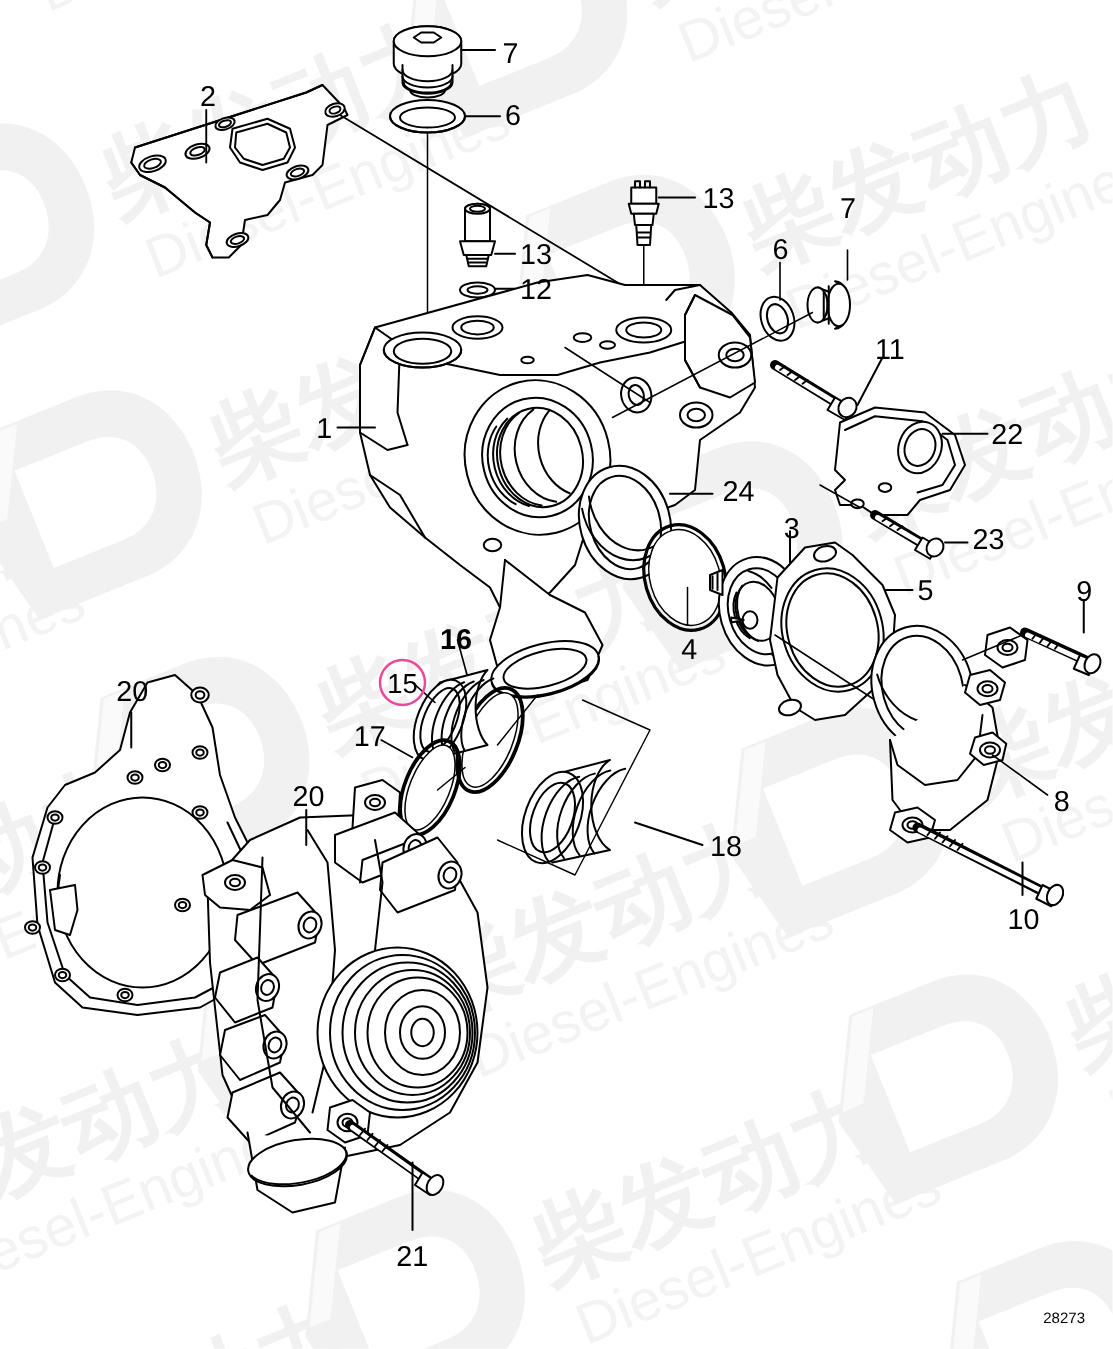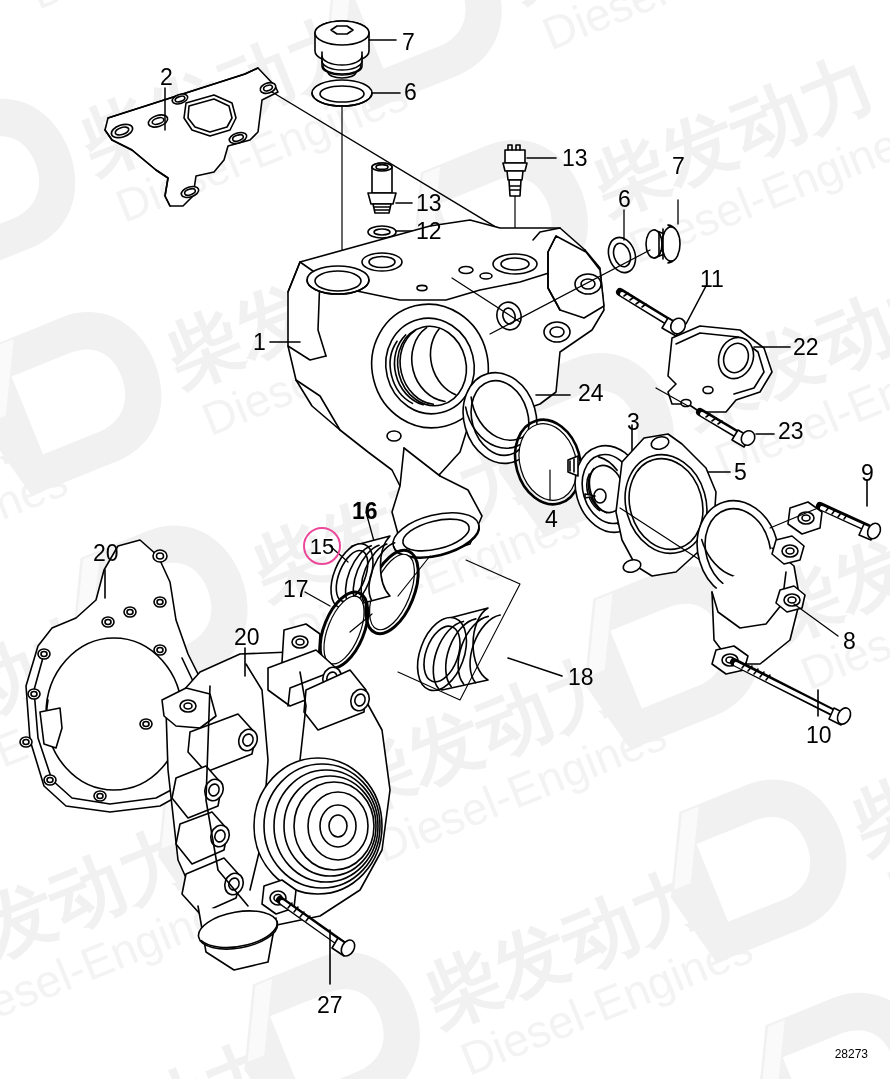--- a/index.html
+++ b/index.html
@@ -537,21 +537,21 @@
     <div class="lbl" style="left:700px;top:268px;">11</div>
     <div class="lbl" style="left:416px;top:220px;">12</div>
     <div class="lbl" style="left:416px;top:192px;">13</div>
     <div class="lbl" style="left:562px;top:147px;">13</div>
     <div class="lbl circ" style="left:303px;top:527px;">15</div>
     <div class="lbl" style="left:352px;top:500px;font-weight:bold;">16</div>
     <div class="lbl" style="left:283px;top:578px;">17</div>
     <div class="lbl" style="left:568px;top:666px;">18</div>
     <div class="lbl" style="left:234px;top:626px;">20</div>
     <div class="lbl" style="left:93px;top:542px;">20</div>
-    <div class="lbl" style="left:317px;top:994px;">27</div>
+    <div class="lbl" style="left:317px;top:994px;">21</div>
     <div class="lbl" style="left:793px;top:336px;">22</div>
     <div class="lbl" style="left:778px;top:420px;">23</div>
     <div class="lbl" style="left:578px;top:382px;">24</div>
   </div>
 
   <div id="figno">28273</div>
 
 </div>
 
 </body></html>

